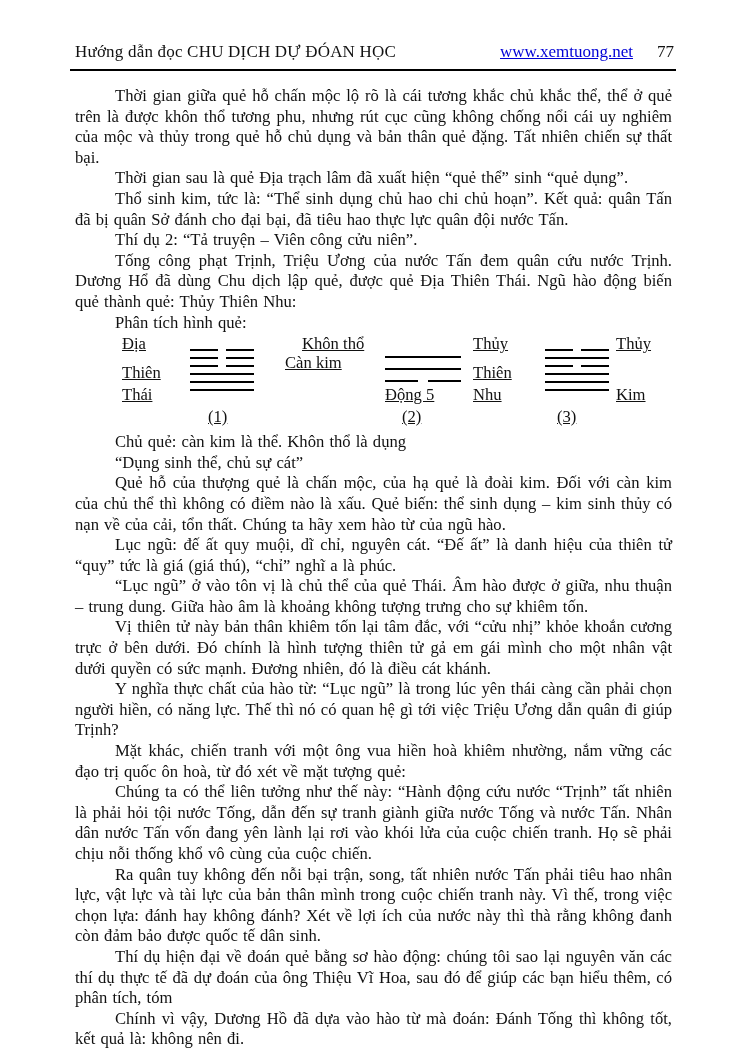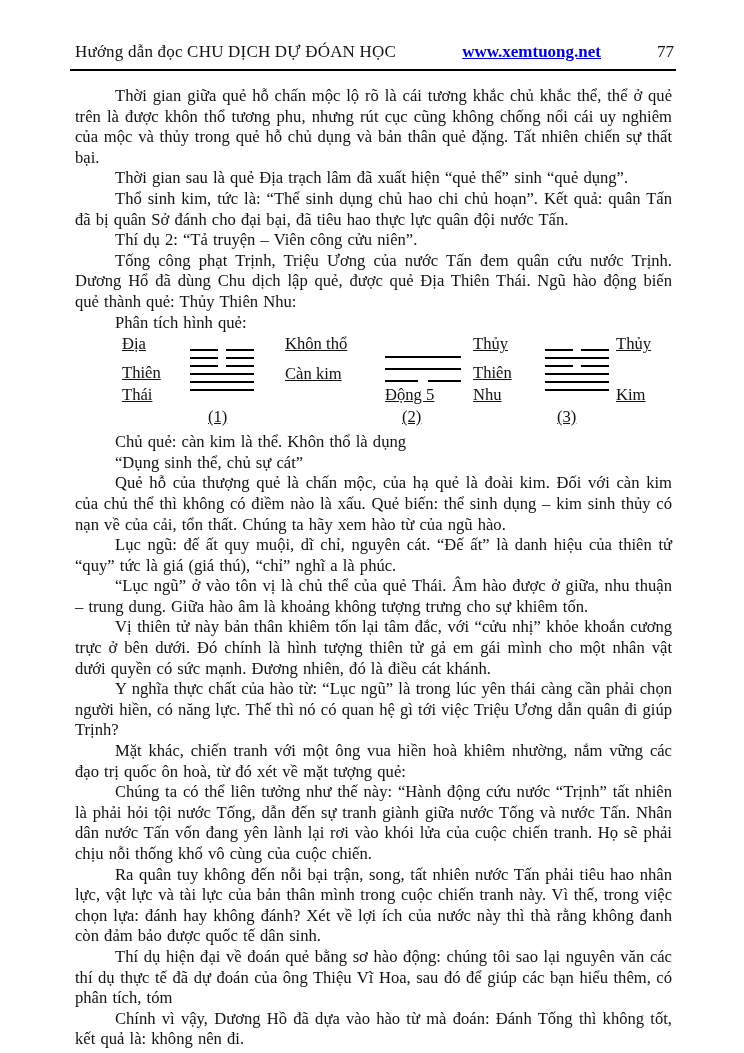--- a/index.html
+++ b/index.html
@@ -13,22 +13,21 @@
   }
   .header{
     position:absolute;top:42px;left:75px;right:70px;
     display:flex;align-items:flex-end;
     font-size:17px;
   }
   .header .htitle{flex:0 0 auto;letter-spacing:0.2px;}
   .header .hspacer{flex:1 1 auto;}
   .header .hlink{
     text-decoration:underline;
-    margin-right:56px;
-    font-weight:bold;
+    margin-right:24px;
   }
   .header .hpage{flex:0 0 auto;}
   .header-rule{
     position:absolute;top:69px;left:70px;right:68px;
     border-bottom:2px solid #000;
   }
   .body-text{
     position:absolute;top:86px;left:75px;width:597px;
   }
   .body-text p{
@@ -91,22 +90,22 @@
           <div class="hexline broken">
             <span></span>
             <span></span>
           </div>
           <div class="hexline solid"></div>
           <div class="hexline solid"></div>
           <div class="hexline solid"></div>
         </div>
       <span class="dlabel" style="left:133px;top:73px">(1)</span>
 
-      <span class="dlabel" style="left:210px;top:0">Khôn thổ</span>
-      <span class="dlabel" style="left:210px;top:30px">Càn kim</span>
+      <span class="dlabel" style="left:227px;top:0">Khôn thổ</span>
+      <span class="dlabel" style="left:210px;top:19px">Càn kim</span>
       <div class="hex trig" style="left:310px;top:22px;width:76px">
           <div class="hexline solid"></div>
           <div class="hexline solid"></div>
           <div class="hexline broken">
             <span></span>
             <span></span>
           </div>
         </div>
       <span class="dlabel" style="left:310px;top:51px">Động 5</span>
       <span class="dlabel" style="left:327px;top:73px">(2)</span>

